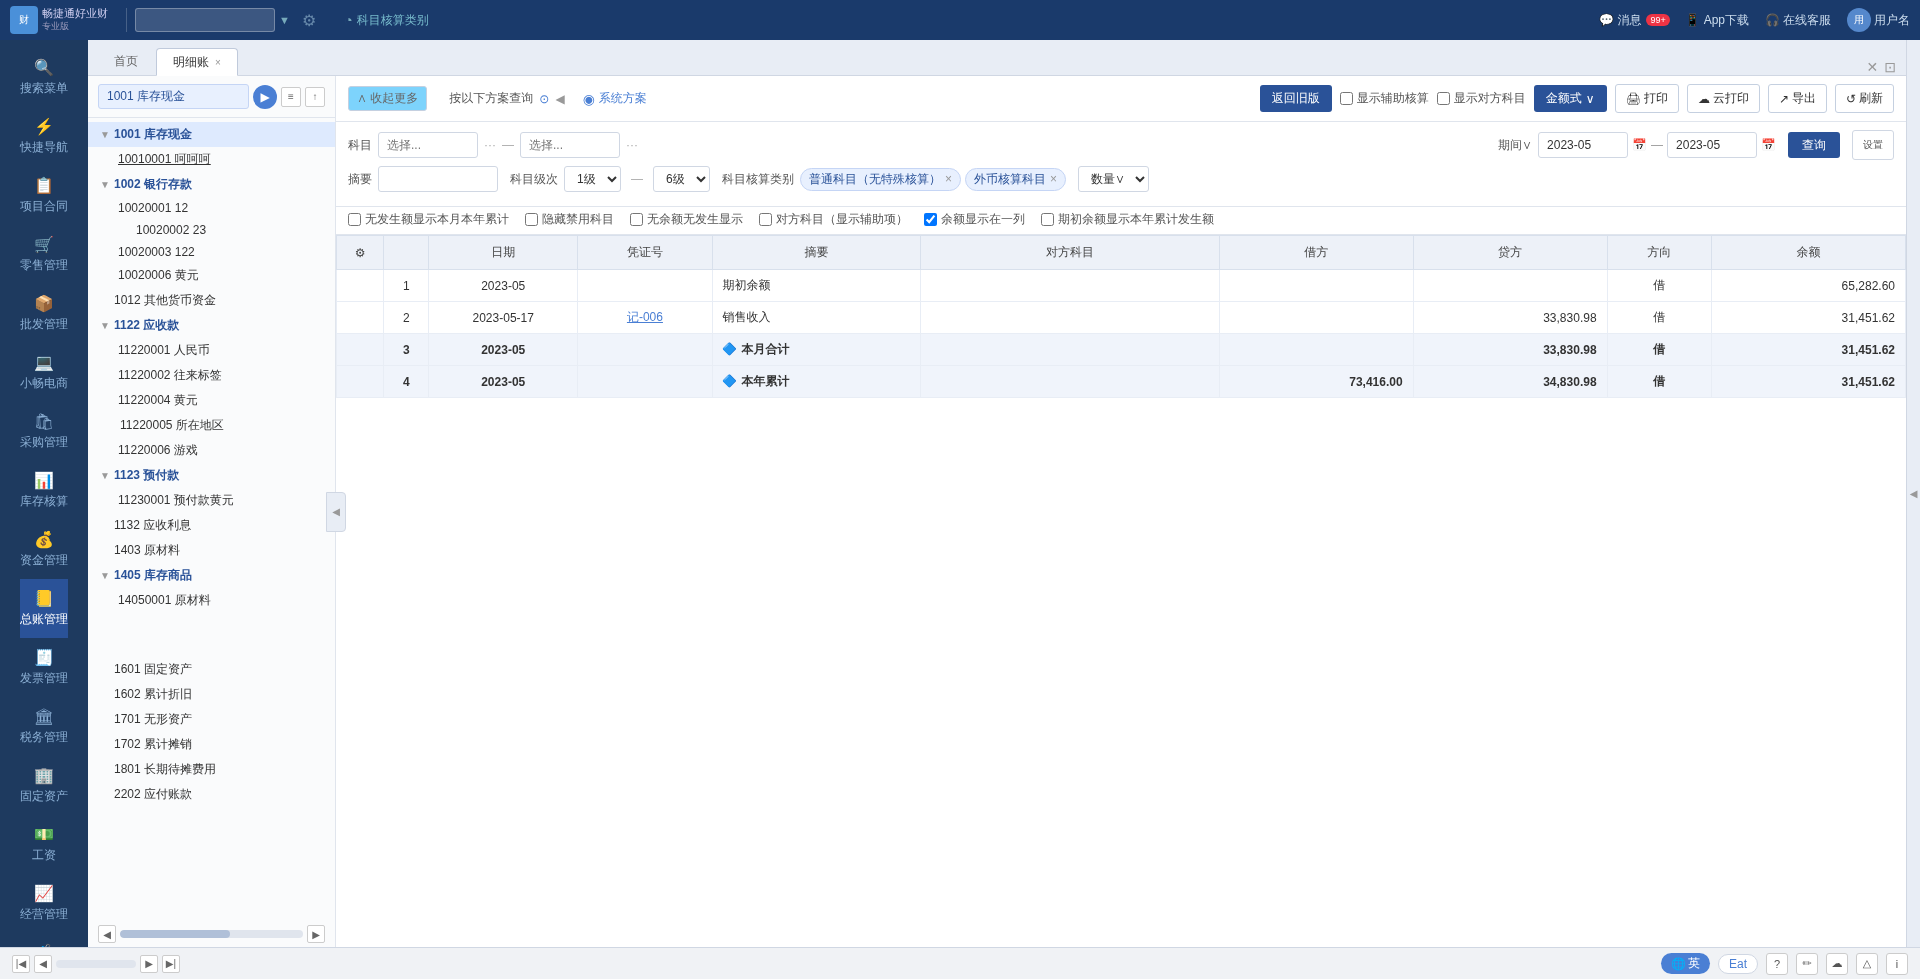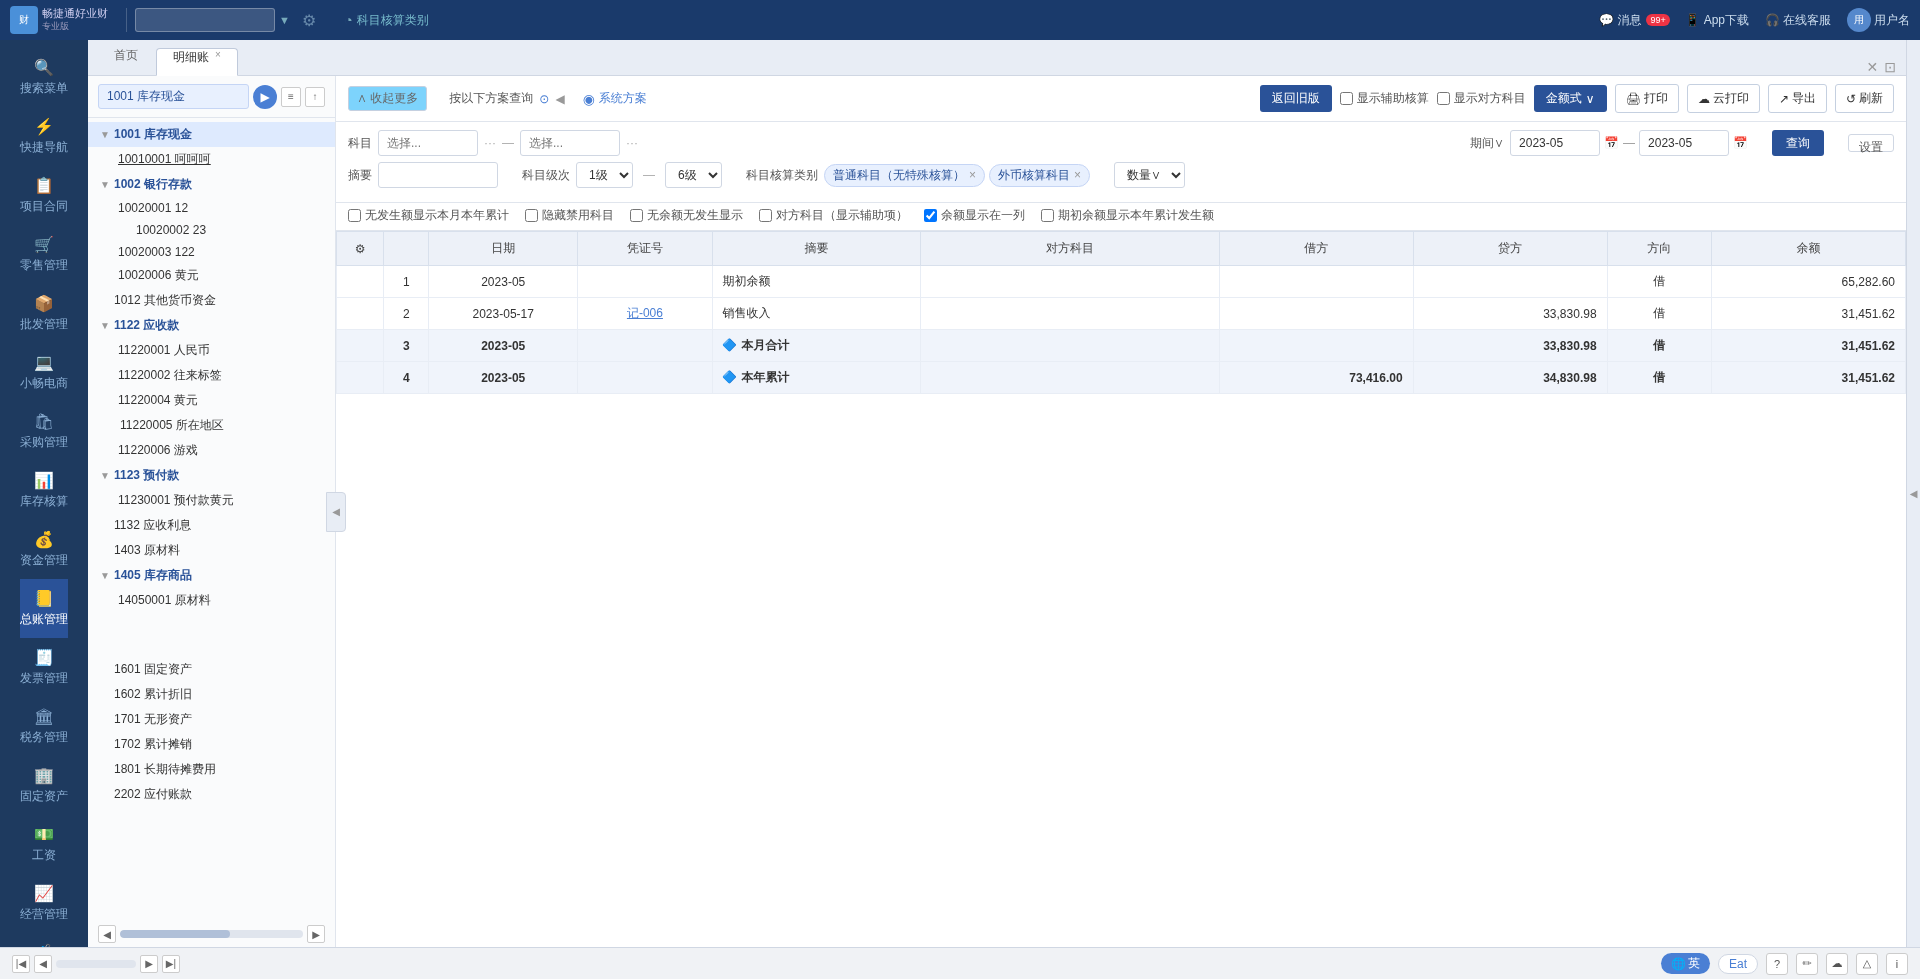--- a/index.html
+++ b/index.html
@@ -25,21 +25,21 @@
     .sidebar { width: 88px; background: #1e3a5f; display: flex; flex-direction: column; align-items: center; padding-top: 8px; flex-shrink: 0; }
     .sidebar-item { width: 100%; padding: 10px 0; display: flex; flex-direction: column; align-items: center; color: #8bafd4; cursor: pointer; font-size: 11px; gap: 3px; }
     .sidebar-item.active { background: #2a5298; color: #fff; }
     .sidebar-icon { font-size: 16px; }
 
     
     .content-area { flex: 1; display: flex; flex-direction: column; overflow: hidden; }
 
     
     .tabs-bar { height: 36px; background: #e8edf5; display: flex; align-items: flex-end; padding: 0 10px; border-bottom: 1px solid #d0d7e3; flex-shrink: 0; }
-    .tab { height: 28px; padding: 0 16px; display: flex; align-items: flex-start; border-radius: 4px 4px 0 0; cursor: pointer; gap: 6px; font-size: 12px; background: #d0d9e8; color: #555; margin-right: 2px; border: 1px solid #c0cadb; border-bottom: none; }
+    .tab { height: 28px; padding: 0 16px; display: flex; align-items: center; border-radius: 4px 4px 0 0; cursor: pointer; gap: 6px; font-size: 12px; background: #d0d9e8; color: #555; margin-right: 2px; border: 1px solid #c0cadb; border-bottom: none; }
     .tab.active { background: white; color: #333; border-bottom: 1px solid white; margin-bottom: -1px; }
     .tab-close { color: #999; font-size: 10px; cursor: pointer; }
     .tab-home { background: transparent; border: none; color: #666; }
 
     
     .inner-layout { display: flex; flex: 1; overflow: hidden; background: white; }
 
     
     .left-panel { width: 248px; border-right: 1px solid #e0e5ed; display: flex; flex-direction: column; background: #fafbfc; flex-shrink: 0; }
     .left-panel-header { padding: 8px 10px; border-bottom: 1px solid #e0e5ed; display: flex; align-items: center; gap: 4px; }
@@ -64,30 +64,30 @@
     .toolbar-right { display: flex; align-items: center; gap: 8px; }
     .btn-primary { background: #2a5298; color: white; border: none; border-radius: 3px; padding: 5px 12px; cursor: pointer; font-size: 12px; }
     .btn-outline { background: white; color: #333; border: 1px solid #c5d0e0; border-radius: 3px; padding: 5px 10px; cursor: pointer; font-size: 12px; display: flex; align-items: center; gap: 3px; }
     .btn-dropdown { background: #2a5298; color: white; border: none; border-radius: 3px; padding: 5px 12px; cursor: pointer; display: flex; align-items: center; gap: 4px; font-size: 12px; }
     .checkbox-label { display: flex; align-items: center; gap: 4px; color: #555; cursor: pointer; white-space: nowrap; }
     .checkbox-label input { margin: 0; }
 
     
     .filter-area { padding: 8px 12px; border-bottom: 1px solid #e0e5ed; flex-shrink: 0; }
     .scheme-link { color: #4a7fd4; cursor: pointer; font-size: 12px; display: flex; align-items: center; gap: 4px; }
-    .filter-row { display: flex; align-items: center; gap: 24px; margin-bottom: 6px; flex-wrap: wrap; }
+    .filter-row { display: flex; align-items: center; gap: 12px; margin-bottom: 6px; flex-wrap: wrap; }
     .filter-field { display: flex; align-items: center; gap: 6px; }
     .filter-label { color: #555; white-space: nowrap; font-size: 12px; }
     .filter-input { border: 1px solid #d0d7e3; border-radius: 3px; padding: 3px 8px; color: #333; font-size: 12px; height: 26px; min-width: 80px; }
     .filter-select { border: 1px solid #d0d7e3; border-radius: 3px; padding: 3px 8px; color: #333; font-size: 12px; height: 26px; background: white; }
     .filter-date { display: flex; align-items: center; gap: 4px; }
     .date-input { border: 1px solid #d0d7e3; border-radius: 3px; padding: 3px 8px; color: #333; font-size: 12px; height: 26px; width: 90px; }
     .dash { color: #999; }
     .query-btn { background: #2a5298; color: white; border: none; border-radius: 3px; padding: 4px 14px; cursor: pointer; font-size: 12px; height: 26px; }
-    .settings-btn { background: white; color: #555; border: 1px solid #d0d7e3; border-radius: 3px; padding: 4px 10px; cursor: pointer; font-size: 12px; height: 18px; }
+    .settings-btn { background: white; color: #555; border: 1px solid #d0d7e3; border-radius: 3px; padding: 4px 10px; cursor: pointer; font-size: 10px; height: 30px; }
     .filter-tag { background: #e8f0fe; border: 1px solid #c5d5f5; border-radius: 12px; padding: 2px 8px; color: #2a5298; font-size: 11px; display: flex; align-items: center; gap: 4px; }
     .filter-tag-close { cursor: pointer; color: #999; }
 
     
     .options-row { display: flex; align-items: center; gap: 16px; padding: 4px 12px 6px; border-bottom: 1px solid #e0e5ed; flex-shrink: 0; flex-wrap: wrap; }
     .option-check { display: flex; align-items: center; gap: 4px; color: #555; font-size: 12px; cursor: pointer; white-space: nowrap; }
 
     
     .table-area { flex: 1; overflow: auto; }
     table { width: 100%; border-collapse: collapse; }

